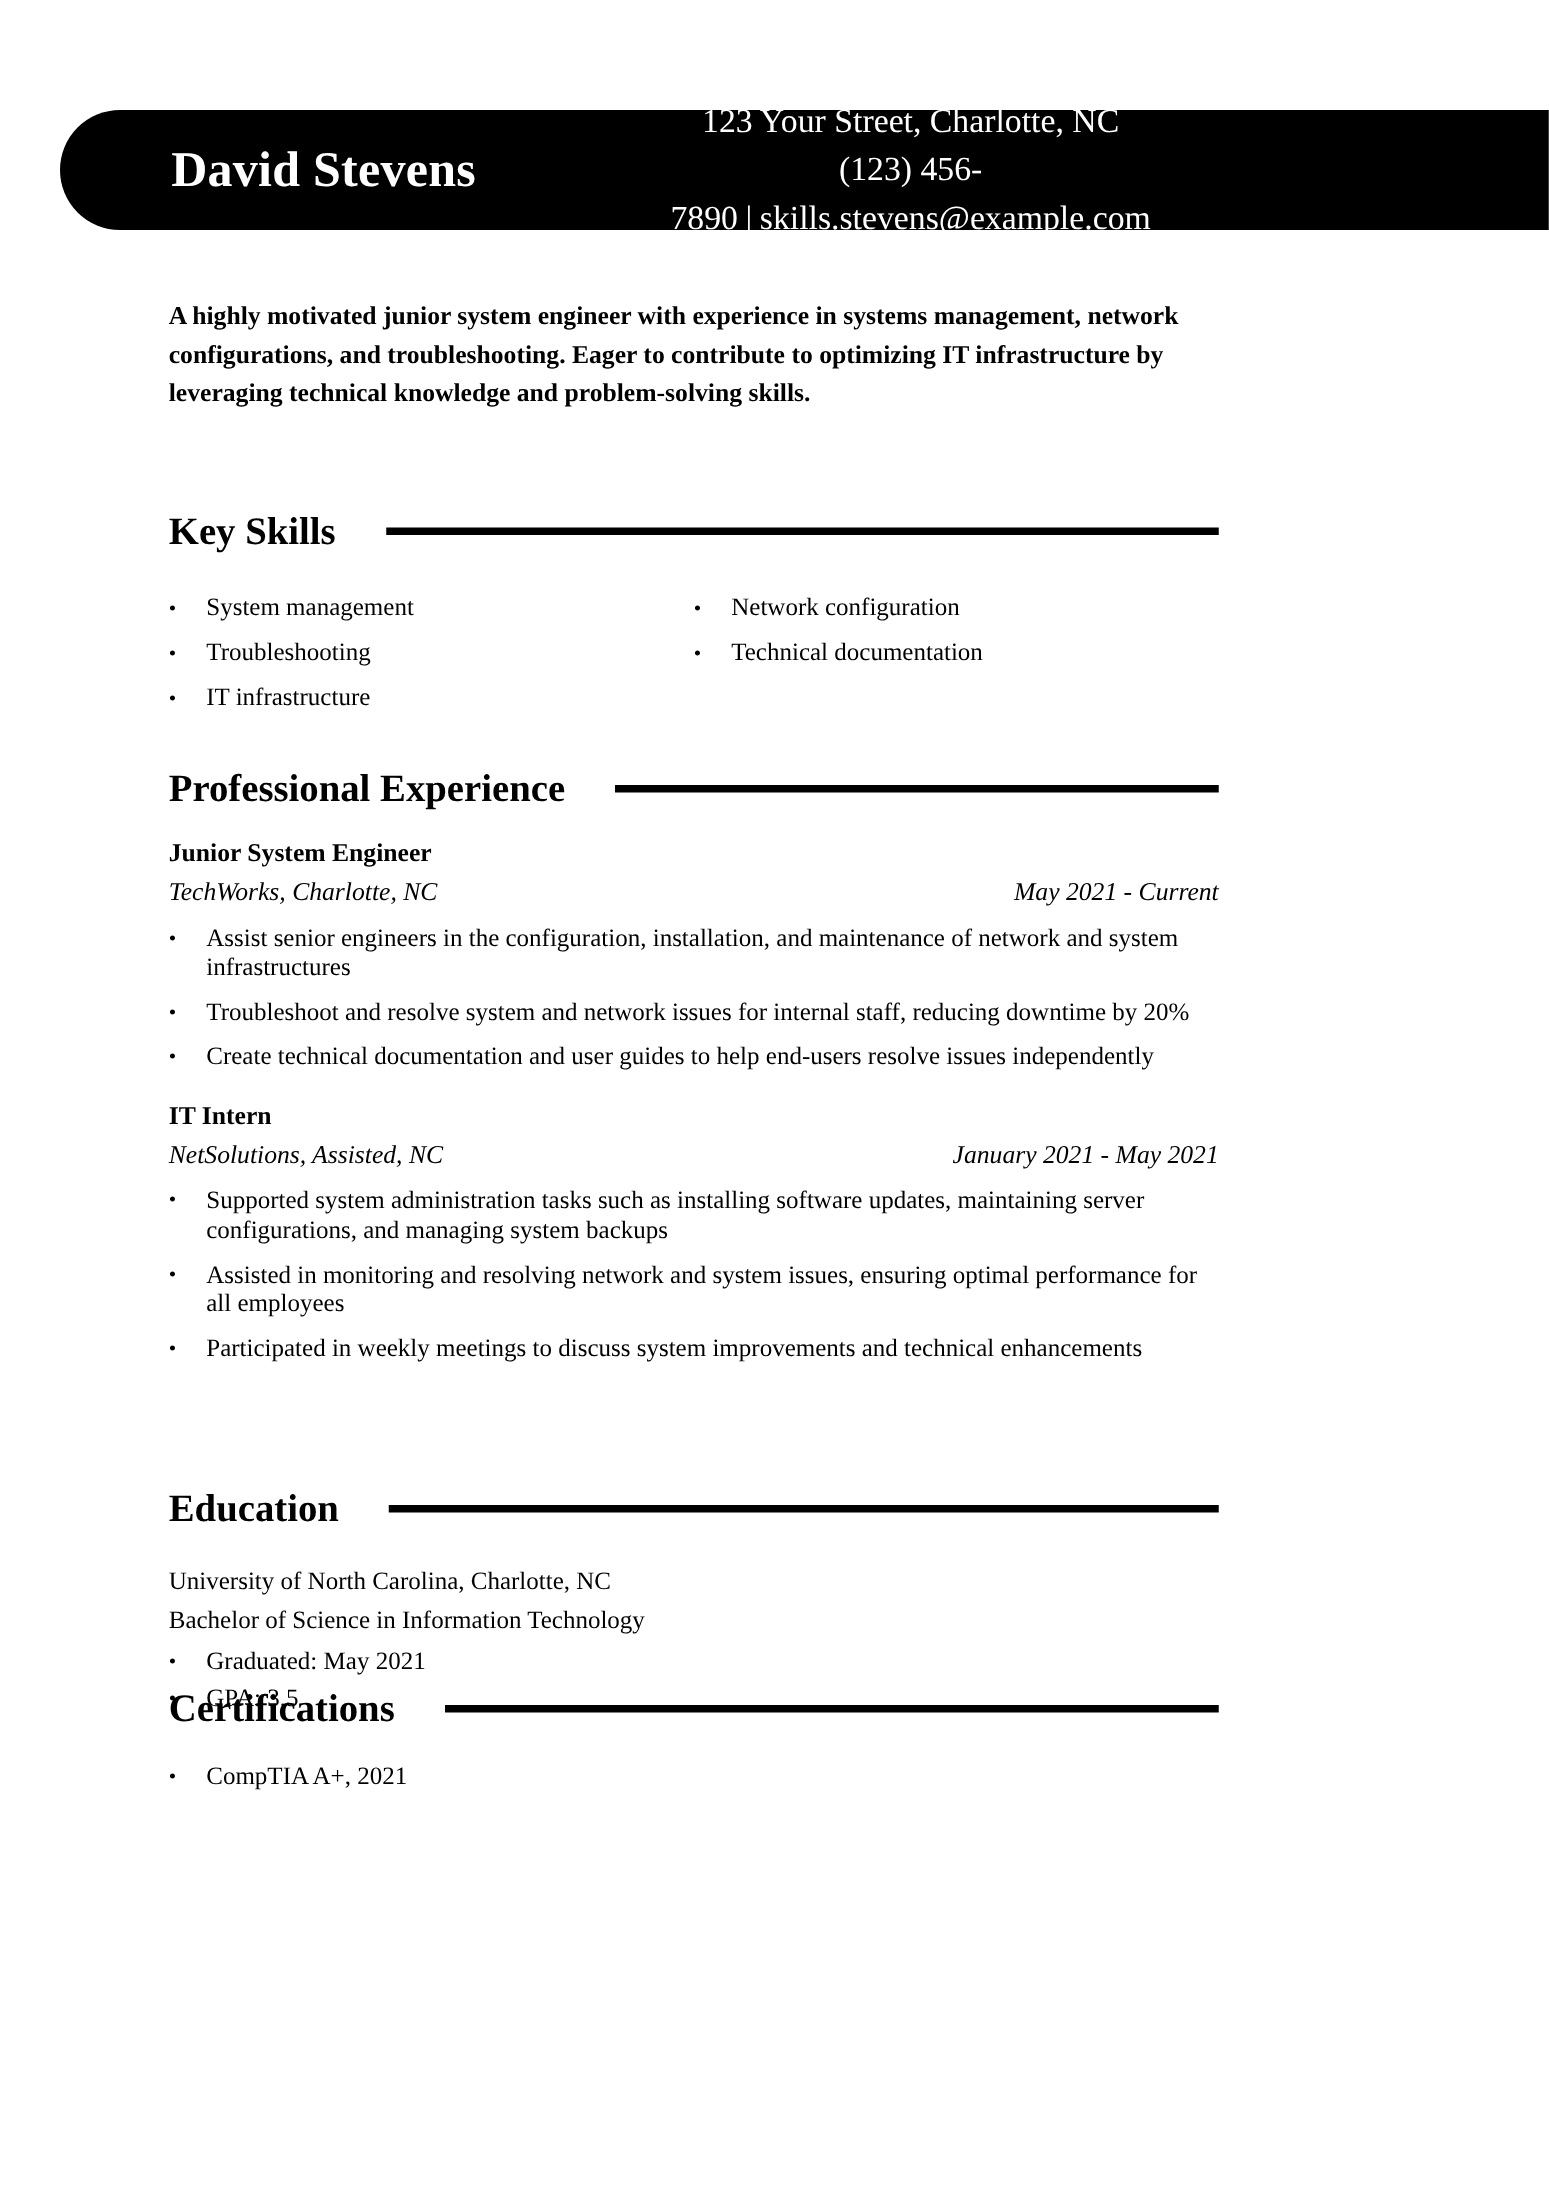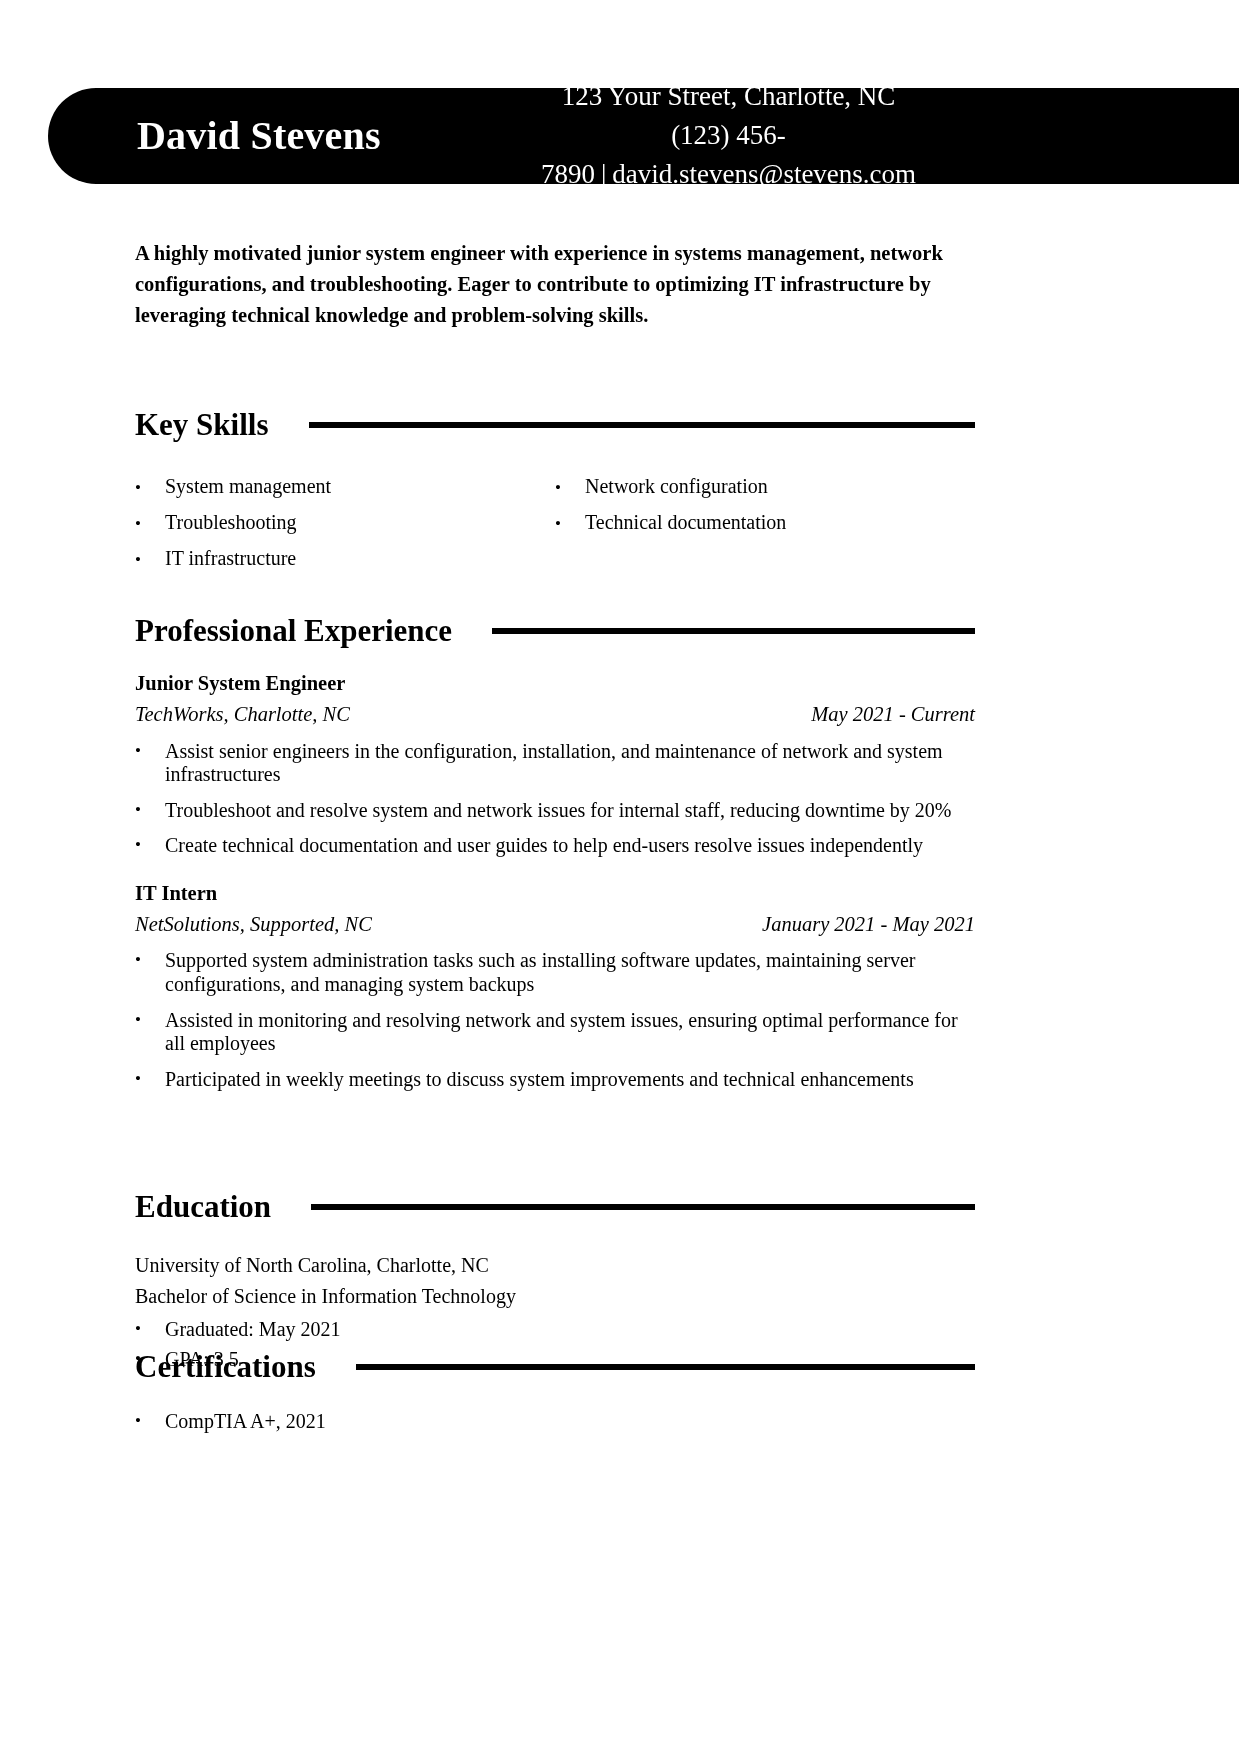--- a/index.html
+++ b/index.html
@@ -200,21 +200,21 @@
 </head>
 <body>
 
 <div class="page">
 
   <div class="header-banner">
     <div class="header-name">David Stevens</div>
     <div class="header-contact">
       <div class="line1">123 Your Street, Charlotte, NC</div>
       <div class="line2">
-        <span>(123) 456-7890</span><span class="sep">|</span><span>david.stevens@stevens.com</span>
+        <span>(123) 456-7890</span><span class="sep">|</span><span>skills.stevens@example.com</span>
       </div>
     </div>
   </div>
 
   <div class="content">
 
     <div class="summary">A highly motivated junior system engineer with experience in systems management, network configurations, and troubleshooting. Eager to contribute to optimizing IT infrastructure by leveraging technical knowledge and problem-solving skills.</div>
 
     <div class="section" style="top: 408px;">
       <div class="section-head">
@@ -269,21 +269,21 @@
           <div class="bullet-row">
             <span class="bullet">•</span>
             <span class="btext">Create technical documentation and user guides to help end-users resolve issues independently</span>
           </div>
         </div>
       </div>
 
       <div class="job">
         <div class="job-title">IT Intern</div>
         <div class="job-meta">
-          <span class="job-company">NetSolutions, Supported, NC</span>
+          <span class="job-company">NetSolutions, Assisted, NC</span>
           <span class="job-dates">January 2021 - May 2021</span>
         </div>
         <div class="bullet-list">
           <div class="bullet-row">
             <span class="bullet">•</span>
             <span class="btext">Supported system administration tasks such as installing software updates, maintaining server configurations, and managing system backups</span>
           </div>
           <div class="bullet-row">
             <span class="bullet">•</span>
             <span class="btext">Assisted in monitoring and resolving network and system issues, ensuring optimal performance for all employees</span>

